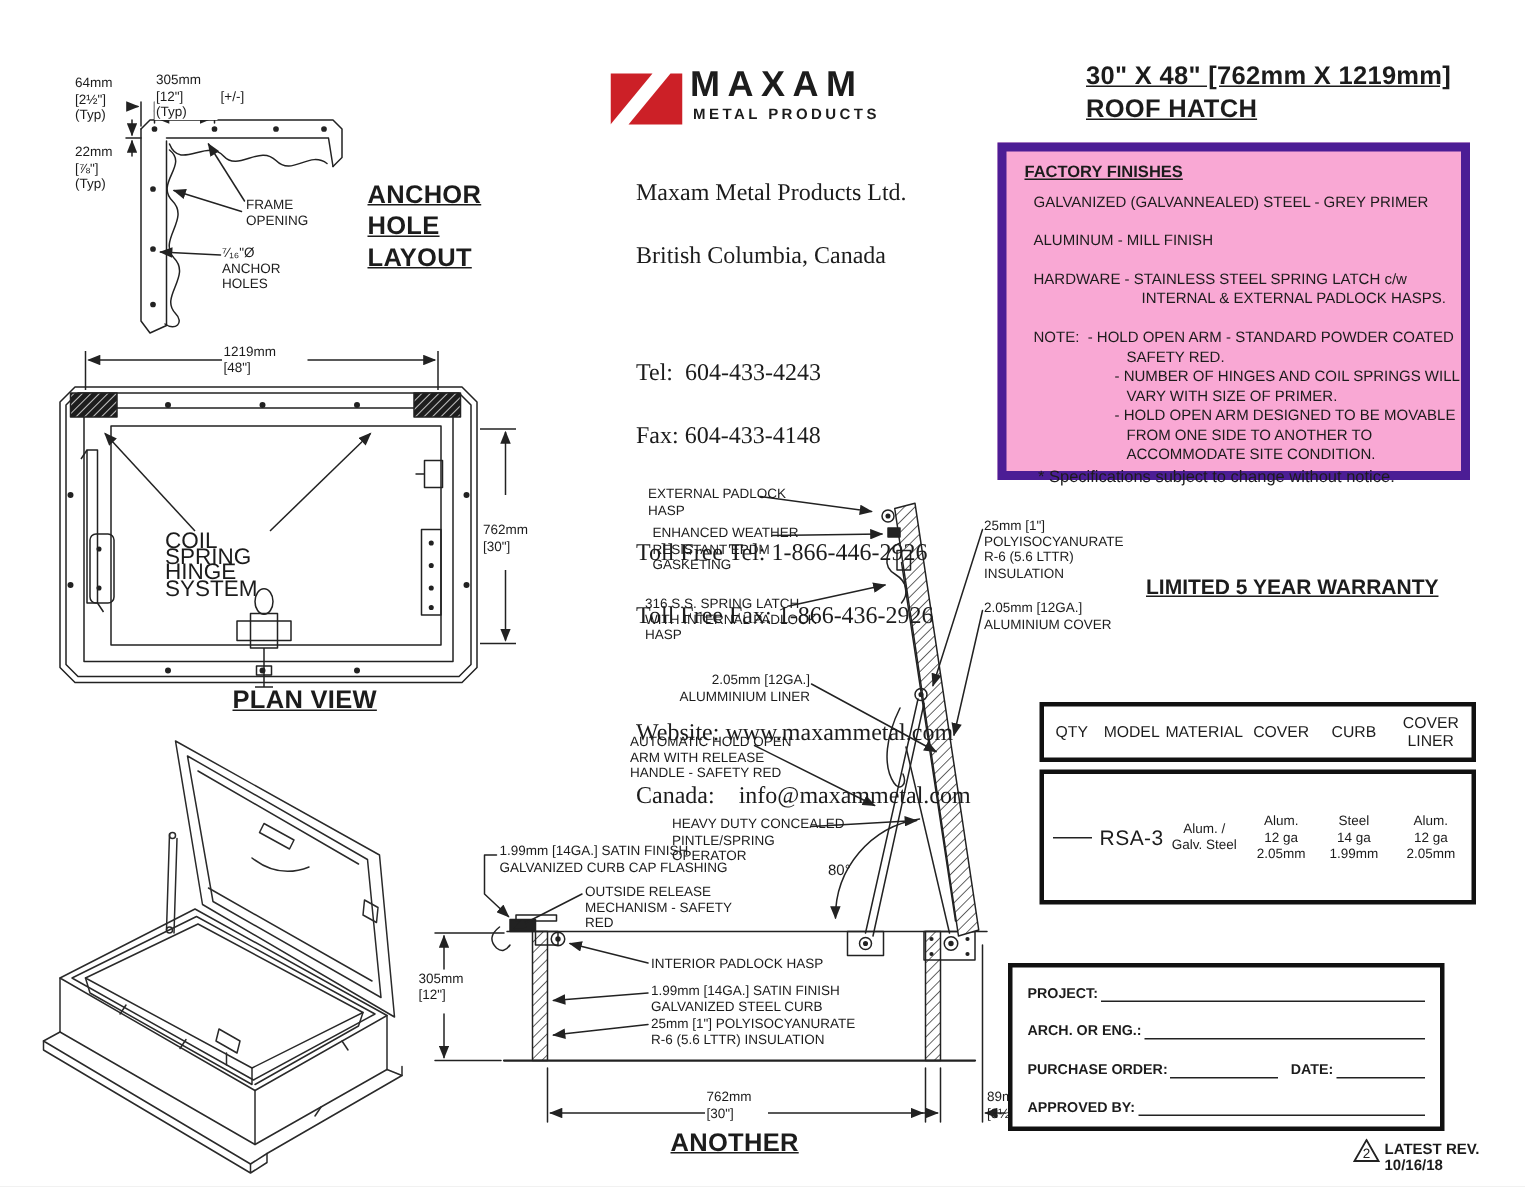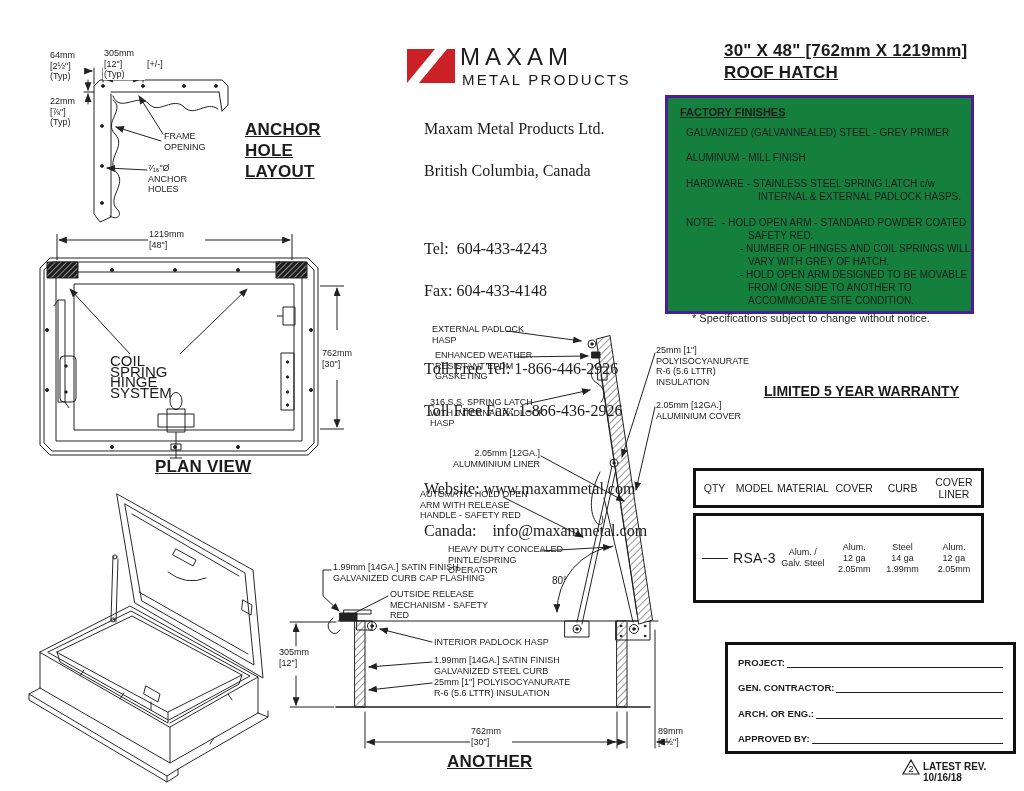--- a/index.html
+++ b/index.html
@@ -7,31 +7,31 @@
          font-family:"Liberation Sans",sans-serif;color:#1c1c1c;margin:0 auto}
   svg.lines{position:absolute;left:0;top:0}
   .t{position:absolute;white-space:pre-line;font-size:9px;line-height:10.5px;color:#1c1c1c}
   .b{font-weight:bold}
   .c{}
   .r{text-align:right}
   .u{text-decoration:underline}
   .wbg{background:#fff;padding:0 1px}
   .h1{font-size:17px;line-height:21px;font-weight:bold;text-decoration:underline;letter-spacing:.2px;white-space:pre-line}
   .serif{font-family:Liberation Serif, serif;font-size:16px;line-height:14px;white-space:pre-wrap}
-  .logo-name{position:absolute;left:460px;top:44px;font-size:24px;line-height:26px;font-weight:normal;letter-spacing:5px}
-  .logo-sub{position:absolute;left:462px;top:71px;font-size:15px;font-weight:normal;letter-spacing:2.3px}
-  .ffbox{position:absolute;left:665px;top:95px;width:303px;height:213px;border:3px solid #4c1d95;background:#15803d}
+  .logo-name{position:absolute;left:460px;top:44px;font-size:24px;line-height:26px;font-weight:bold;letter-spacing:5px}
+  .logo-sub{position:absolute;left:462px;top:71px;font-size:10px;font-weight:bold;letter-spacing:2.3px}
+  .ffbox{position:absolute;left:665px;top:95px;width:303px;height:213px;border:6px solid #4c1d95;background:#f9a8d4}
   .ff{position:absolute;font-size:10px;line-height:12px;white-space:pre}
   .tblbox{position:absolute;left:693px;width:291px;border:3px solid #111;background:#fff;
           display:grid;grid-template-columns:13% 15% 19% 17% 17% 19%;align-items:center;justify-items:center;box-sizing:border-box}
   .hd{font-size:10.5px;text-align:center;white-space:pre-line;line-height:12px}
   .cell{font-size:9px;line-height:11px;text-align:center;white-space:pre-line}
   .model{font-size:14px;letter-spacing:.3px}
   .qtyline{width:26px;border-bottom:1.5px solid #222;height:1px}
-  .formbox{position:absolute;left:725px;top:642px;width:291px;height:112px;border:3px solid #111;box-sizing:border-box;
+  .formbox{position:absolute;left:672px;top:642px;width:291px;height:112px;border:3px solid #111;box-sizing:border-box;
            padding:9px 10px 7px 10px;display:flex;flex-direction:column;justify-content:space-between;background:#fff}
   .frow{display:flex;align-items:flex-end;font-size:9.5px;font-weight:bold;height:14px;white-space:nowrap}
   .fill{flex:1;border-bottom:1.2px solid #222;margin-left:2px}
   .fillshort{flex:0 0 72px;border-bottom:1.2px solid #222;margin-left:2px}
   .datelbl{margin-left:8px}
 </style>
 </head>
 <body>
 
 <div class="sheet">
@@ -266,21 +266,21 @@
 
   <div class="ffbox">
     <div class="ff b u" style="left:12px;top:8px;font-size:11px">FACTORY FINISHES</div>
     <div class="ff" style="left:18px;top:29px">GALVANIZED (GALVANNEALED) STEEL - GREY PRIMER</div>
     <div class="ff" style="left:18px;top:54px">ALUMINUM - MILL FINISH</div>
     <div class="ff" style="left:18px;top:80px">HARDWARE - STAINLESS STEEL SPRING LATCH c/w</div>
     <div class="ff" style="left:90px;top:93px">INTERNAL &amp; EXTERNAL PADLOCK HASPS.</div>
     <div class="ff" style="left:18px;top:119px">NOTE:  - HOLD OPEN ARM - STANDARD POWDER COATED</div>
     <div class="ff" style="left:80px;top:132px">SAFETY RED.</div>
     <div class="ff" style="left:72px;top:145px">- NUMBER OF HINGES AND COIL SPRINGS WILL</div>
-    <div class="ff" style="left:80px;top:158px">VARY WITH GREY OF HATCH.</div>
+    <div class="ff" style="left:80px;top:158px">VARY WITH SIZE OF PRIMER.</div>
     <div class="ff" style="left:72px;top:171px">- HOLD OPEN ARM DESIGNED TO BE MOVABLE</div>
     <div class="ff" style="left:80px;top:184px">FROM ONE SIDE TO ANOTHER TO</div>
     <div class="ff" style="left:80px;top:197px">ACCOMMODATE SITE CONDITION.</div>
   </div>
   <div class="t" style="left:692px;top:313px;font-size:11px">* Specifications subject to change without notice.</div>
 
   <div class="t h1" style="left:245px;top:119px">ANCHOR
 HOLE
 LAYOUT</div>
   <div class="t c" style="left:50px;top:50px;width:32px">64mm
@@ -373,25 +373,27 @@
 12 ga
 2.05mm</div>
   </div>
 
   <div class="formbox">
     <div class="frow">
       <span>PROJECT:</span>
       <span class="fill"></span>
     </div>
     <div class="frow">
-      <span>GEN. CONTRACTOR:</span>
+      <span>ARCH. OR ENG.:</span>
       <span class="fill"></span>
     </div>
     <div class="frow">
-      <span>ARCH. OR ENG.:</span>
+      <span>PURCHASE ORDER:</span>
+      <span class="fillshort"></span>
+      <span class="datelbl">DATE:</span>
       <span class="fill"></span>
     </div>
     <div class="frow">
       <span>APPROVED BY:</span>
       <span class="fill"></span>
     </div>
   </div>
 
   <svg style="position:absolute;left:902px;top:759px" width="18" height="16" viewBox="0 0 18 16">
     <polygon points="9,1 17,15 1,15" fill="none" stroke="#222" stroke-width="1.2"></polygon>

